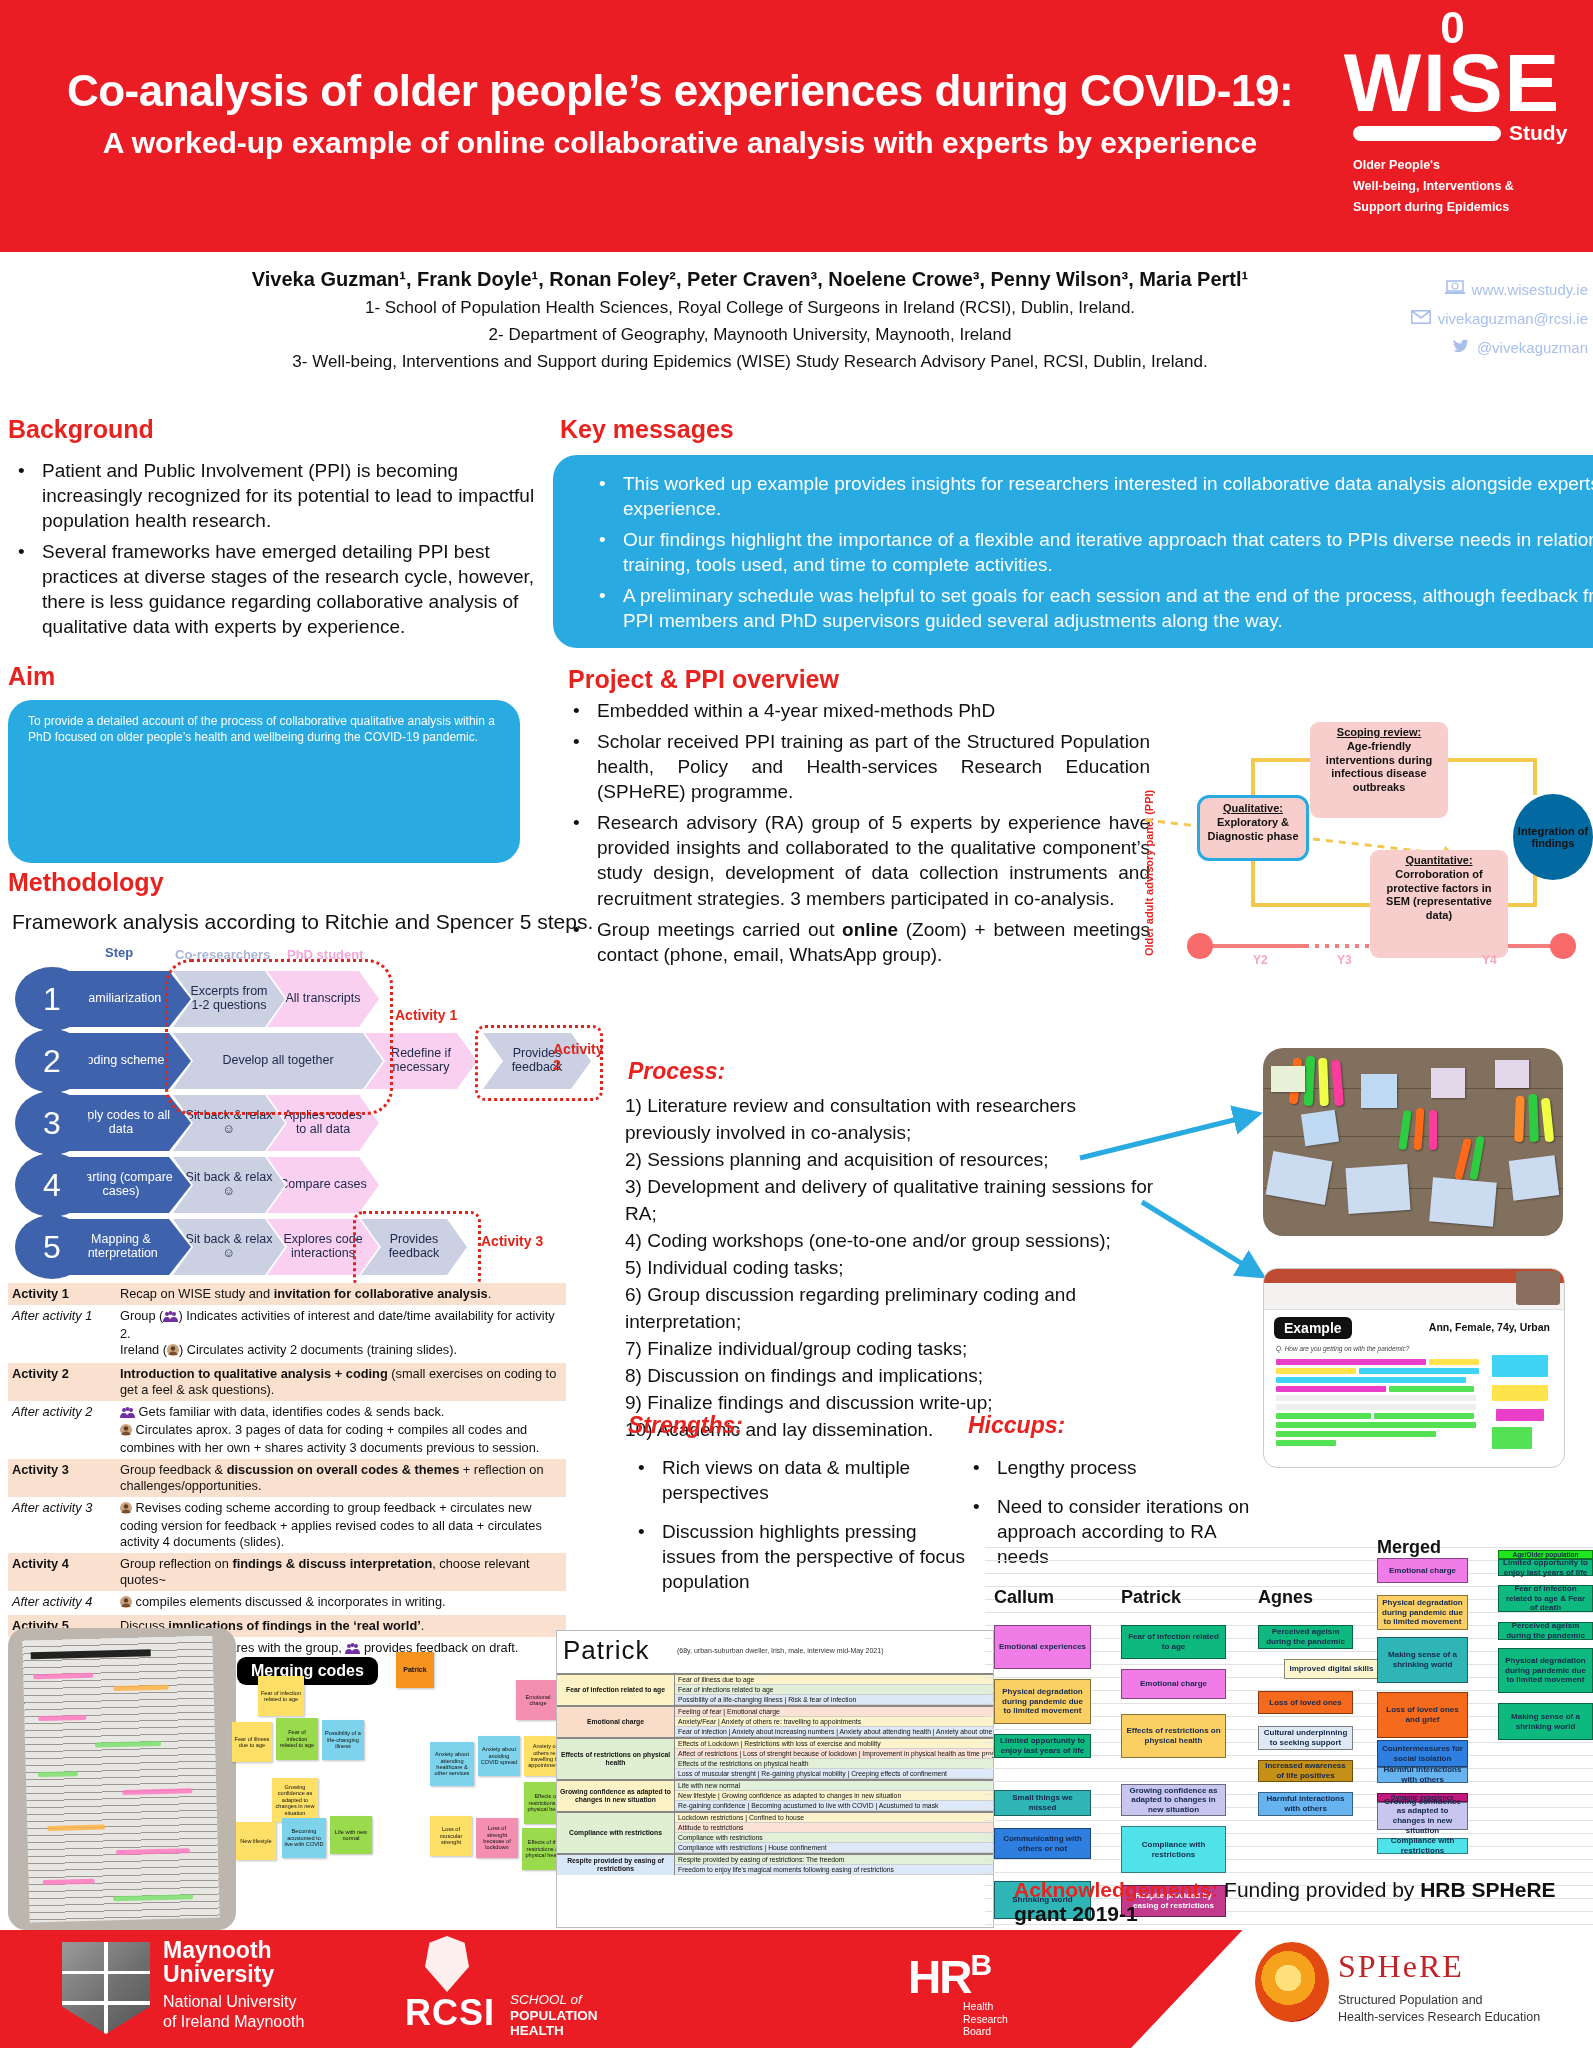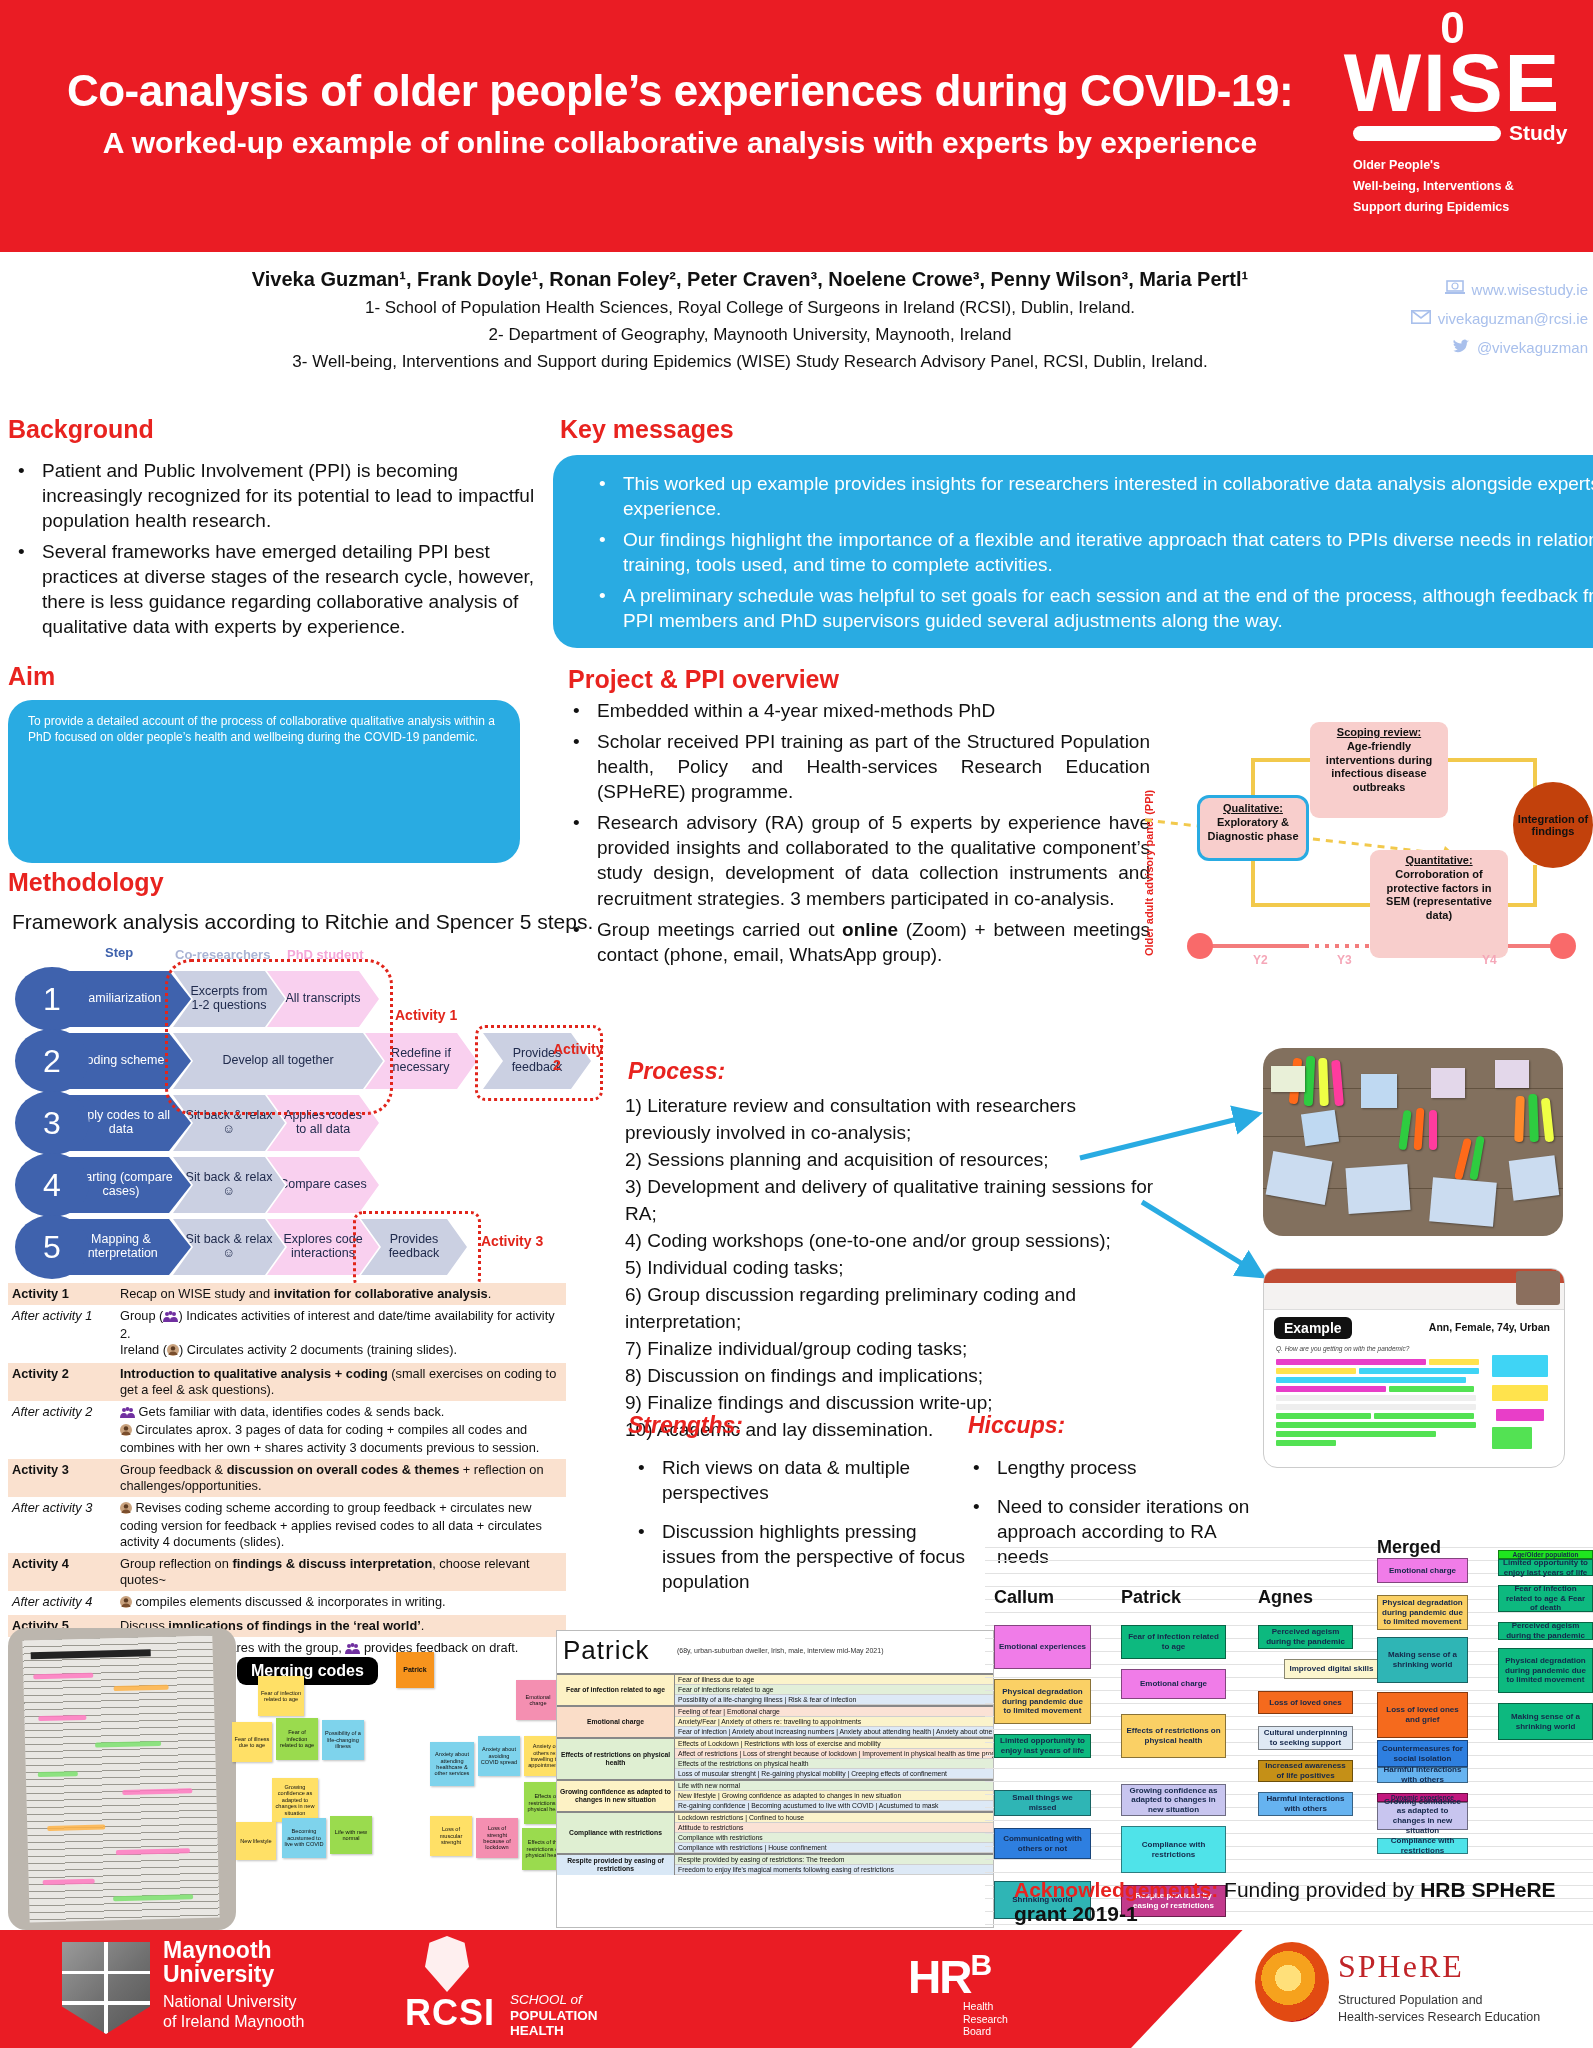--- a/index.html
+++ b/index.html
@@ -247,21 +247,21 @@
       <span>Age-friendly interventions during infectious disease outbreaks</span>
     </div>
     <div class="ppid-box" style="left:52px;top:95px;width:112px;height:66px;border:3px solid #29ABE2;border-radius:12px;">
       <span class="ppid-title">Qualitative:</span><br>
       <span>Exploratory &amp; Diagnostic phase</span>
     </div>
     <div class="ppid-box" style="left:225px;top:150px;width:138px;height:108px;">
       <span class="ppid-title">Quantitative:</span><br>
       <span>Corroboration of protective factors in SEM (representative data)</span>
     </div>
-    <div class="abs" style="left:368px;top:82px;width:80px;height:86px;border-radius:50%;background:#c2410c;display:flex;align-items:center;justify-content:center;text-align:center;font-weight:bold;">Integration of findings</div>
+    <div class="abs" style="left:368px;top:94px;width:80px;height:86px;border-radius:50%;background:#0369a1;display:flex;align-items:center;justify-content:center;text-align:center;font-weight:bold;">Integration of findings</div>
     <div class="tl-lab" style="left:108px;top:253px;">Y2</div>
     <div class="tl-lab" style="left:192px;top:253px;">Y3</div>
     <div class="tl-lab" style="left:337px;top:253px;">Y4</div>
   </div>
 
   <div class="abs sec-h" style="left:8px;top:868px;">Methodology</div>
   <div class="abs" style="left:12px;top:910px;font-size:21px;">Framework analysis according to Ritchie and Spencer 5 steps.</div>
 
   <div class="mdg">
     <div class="mdg-colh" style="left:90px;top:0;color:#3F62AD;">Step</div>

